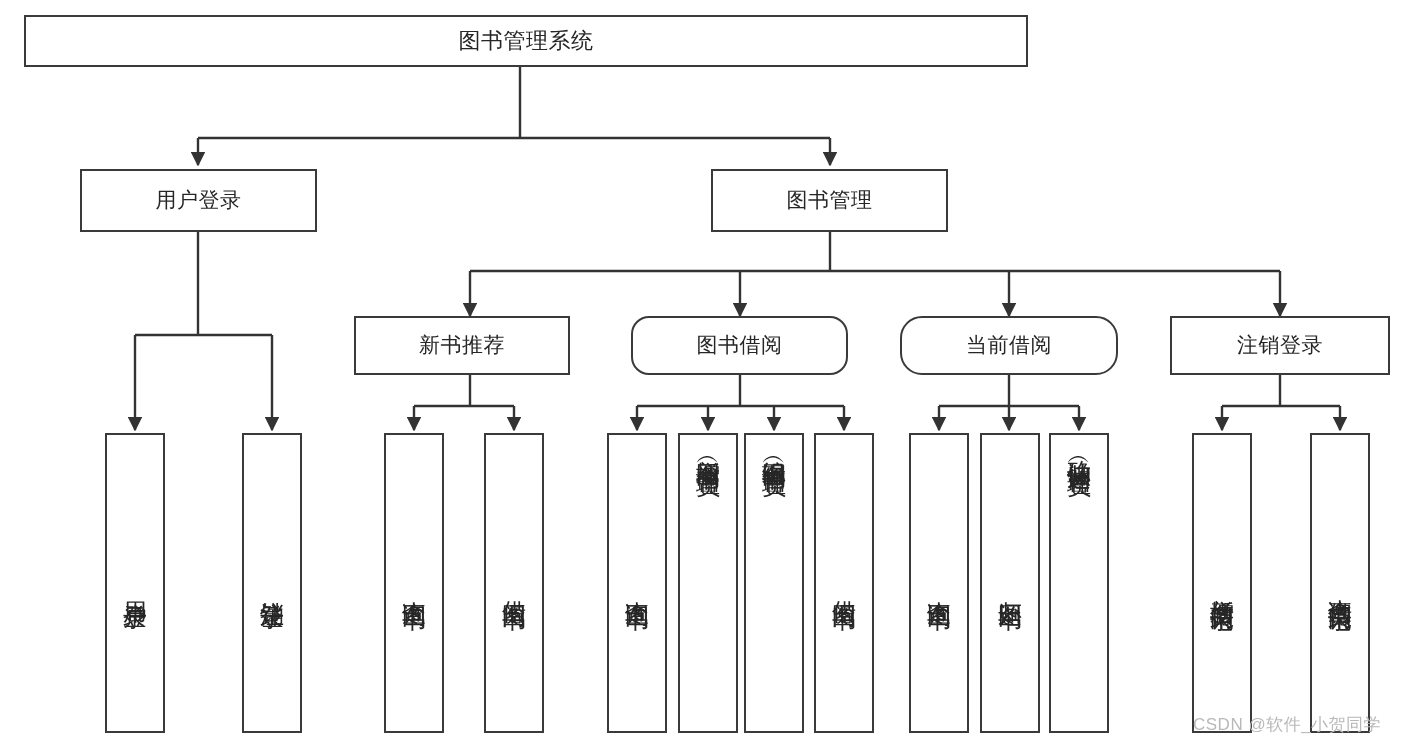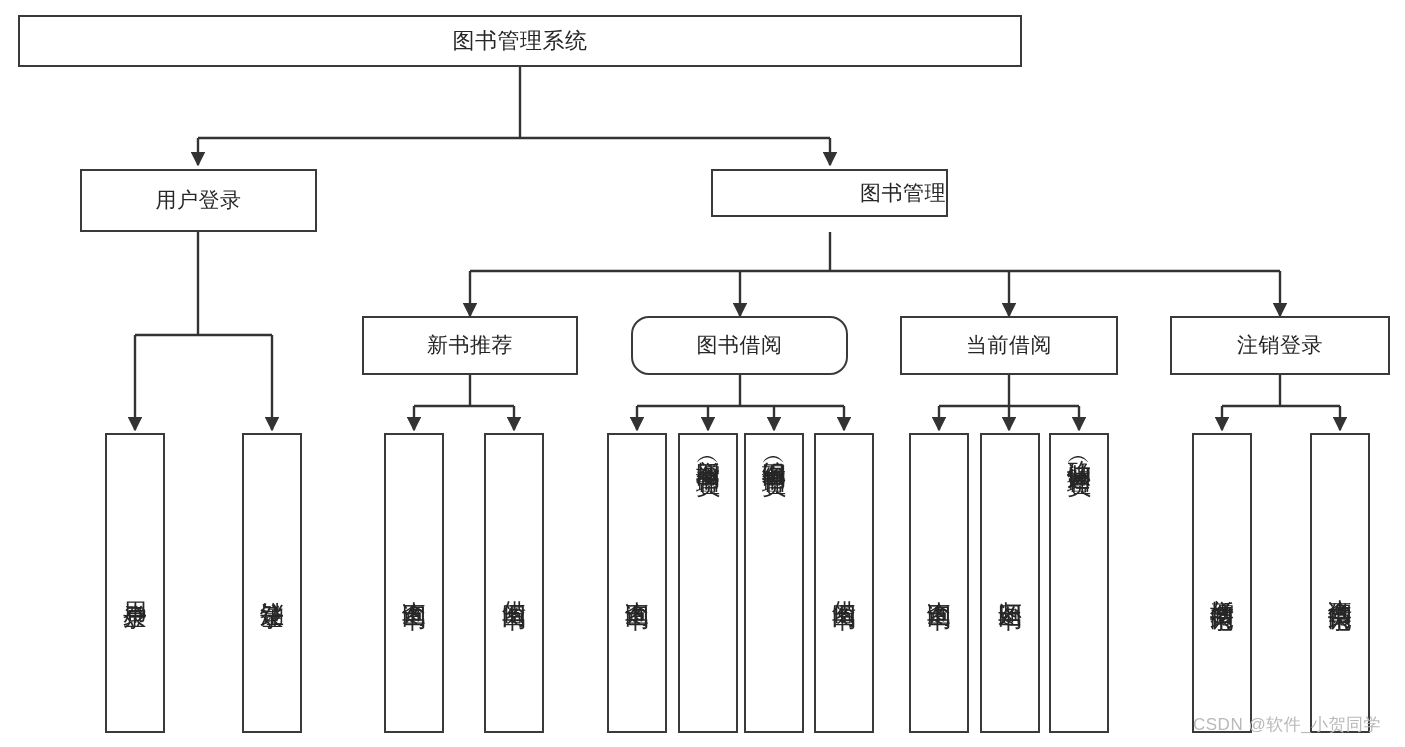--- a/index.html
+++ b/index.html
@@ -124,38 +124,38 @@
       <path d="M 1009 406 L 1009 430" marker-end="url(#arrow)"></path>
       <path d="M 1079 406 L 1079 430" marker-end="url(#arrow)"></path>
 
       <path d="M 1280 375 L 1280 406"></path>
       <path d="M 1222 406 L 1340 406"></path>
       <path d="M 1222 406 L 1222 430" marker-end="url(#arrow)"></path>
       <path d="M 1340 406 L 1340 430" marker-end="url(#arrow)"></path>
     </g>
   </svg>
 
-  <div class="node horiz root" style="left:18px; top:15px; width:1004px; height:52px;">
+  <div class="node horiz root" style="left:24px; top:15px; width:1004px; height:52px;">
     <span class="lbl">图书管理系统</span>
   </div>
 
   <div class="node horiz" style="left:80px; top:169px; width:237px; height:63px;">
     <span class="lbl">用户登录</span>
   </div>
-  <div class="node horiz" style="left:711px; top:169px; width:237px; height:48px;justify-content:flex-end;">
+  <div class="node horiz" style="left:711px; top:169px; width:237px; height:63px;">
     <span class="lbl">图书管理</span>
   </div>
 
-  <div class="node horiz" style="left:362px; top:316px; width:216px; height:59px;">
+  <div class="node horiz" style="left:354px; top:316px; width:216px; height:59px;">
     <span class="lbl">新书推荐</span>
   </div>
   <div class="node horiz" style="left:631px; top:316px; width:217px; height:59px;border-radius:18px;">
     <span class="lbl">图书借阅</span>
   </div>
-  <div class="node horiz" style="left:900px; top:316px; width:218px; height:59px;">
+  <div class="node horiz" style="left:900px; top:316px; width:218px; height:59px;border-radius:22px;">
     <span class="lbl">当前借阅</span>
   </div>
   <div class="node horiz" style="left:1170px; top:316px; width:220px; height:59px;">
     <span class="lbl">注销登录</span>
   </div>
 
   <div class="node vert center" style="left:105px; top:433px; width:60px; height:300px;">
     <span class="lbl">用户登录</span>
   </div>
   <div class="node vert center" style="left:242px; top:433px; width:60px; height:300px;">

